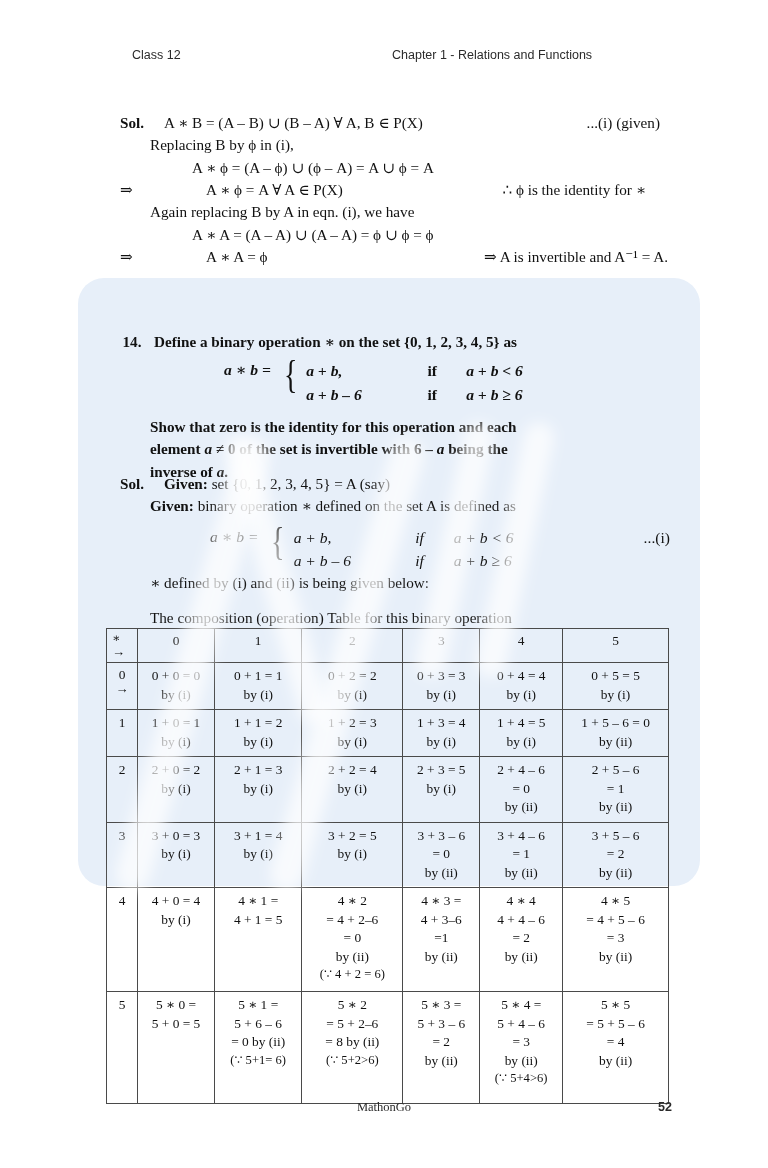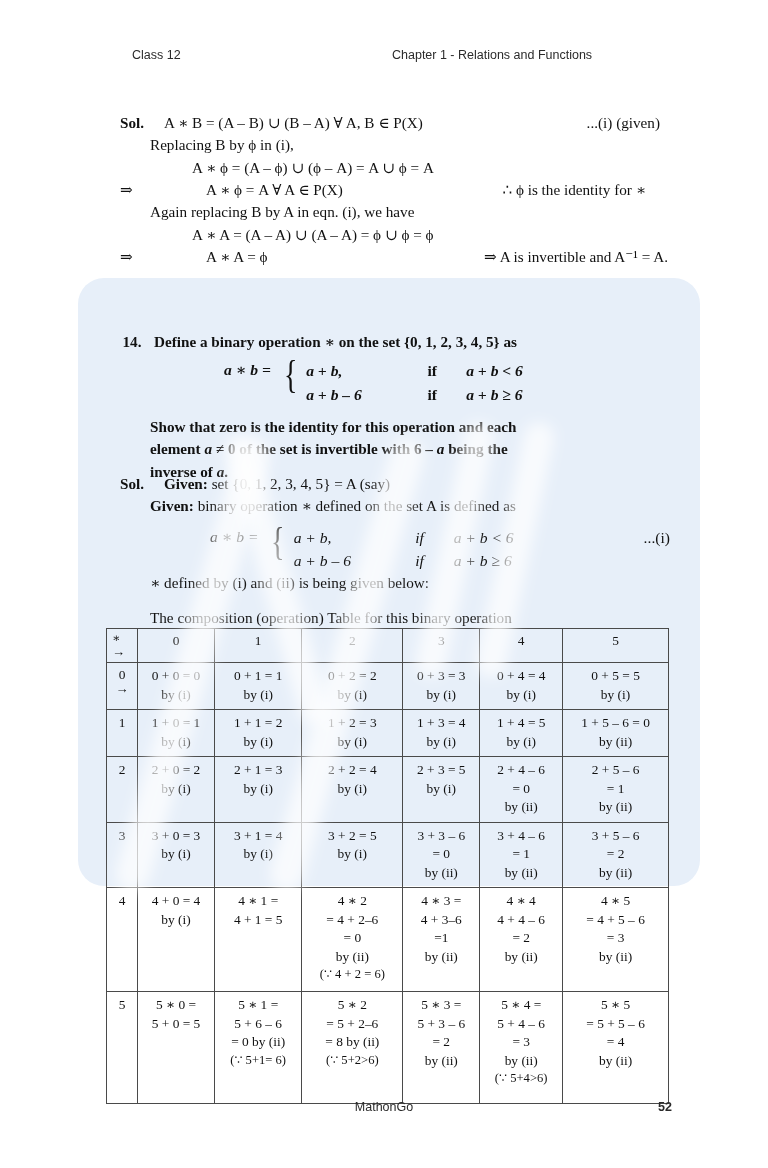--- a/index.html
+++ b/index.html
@@ -53,21 +53,21 @@
   #page-header .hdr-right { position: absolute; left: 392px; top: 0; }
 
   #page-footer {
     position: absolute;
     left: 0; top: 1100px; width: 768px;
     font-family: "Liberation Sans", sans-serif;
     font-size: 12.5px;
     color: #2b2b2b;
     z-index: 4;
   }
-  #page-footer .ftr-center { position: absolute; left: 0; width: 768px; text-align: center; }
+  #page-footer .ftr-center { position: absolute; left: 0; width: 768px; text-align: center; font-family: Liberation Serif, serif; }
   #page-footer .ftr-right  { position: absolute; right: 96px; font-weight: bold; }
 
   
   #content {
     position: absolute;
     left: 0; top: 0; width: 768px;
     z-index: 2;
     font-size: 15.2px;
     line-height: 1.47;
   }

